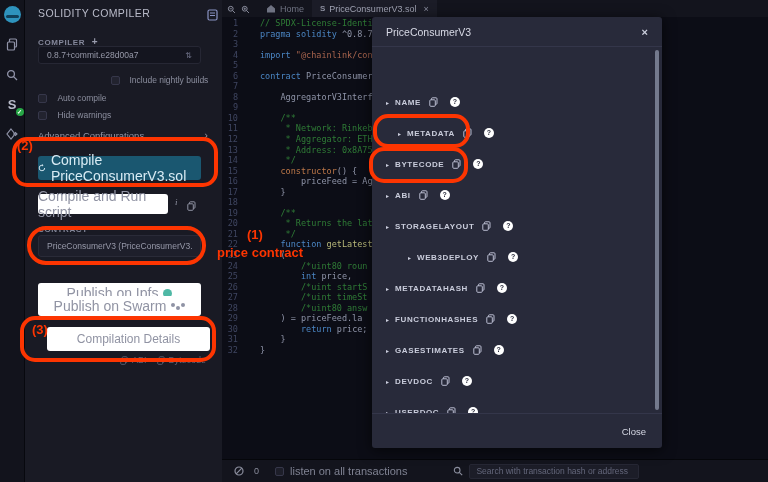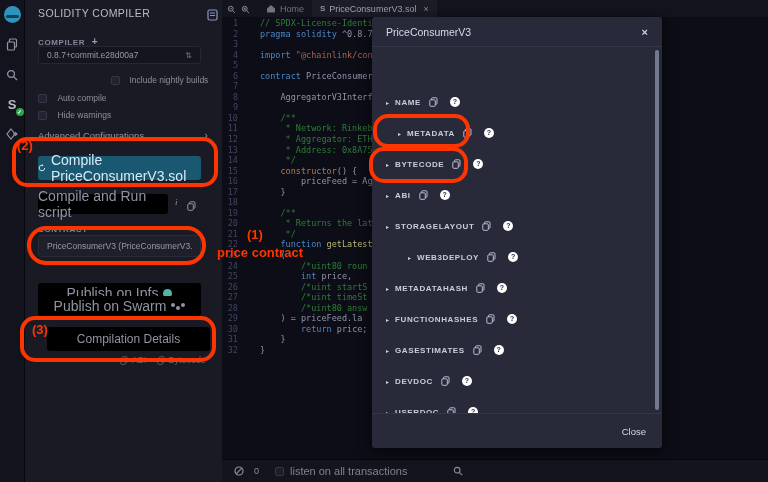--- a/index.html
+++ b/index.html
@@ -21,21 +21,21 @@
   .panel { position:absolute; left:25px; top:0; width:197px; height:482px; background:#191a24; }
   .p-abs { position:absolute; }
   .panel-title { font-size:10.5px; letter-spacing:.4px; color:#b9bbc9; font-weight:500; }
   .small-label { font-size:8px; letter-spacing:.6px; color:#84879a; font-weight:bold;text-align:center; }
   .sel { background:#14151f; border:1px solid #262734; border-radius:3px; color:#9799a9;
     font-size:8.5px; display:flex; align-items:center; padding:0 8px; }
   .sel .caret { margin-left:auto; color:#70738a; font-size:8px; }
   .cb { width:9px; height:9px; background:#22232f; border:1px solid #36374a; border-radius:2px; display:inline-block; }
   .cb-label { font-size:8.5px; color:#8b8e9e; }
   .btn { border-radius:3px; display:flex; align-items:center; justify-content:center; font-size:14px; cursor:pointer; }
-  .btn-dark { background:#000000; color:#9093a3; }
+  .btn-dark { background:#ffffff; color:#9093a3; }
   .btn-primary { background:#1a5770; color:#d8ebf4; }
   .link-row { font-size:9px; color:#5f6375; display:flex; align-items:center; gap:4px; }
   .ipfs-dot { width:9px; height:9px; border-radius:50%; background:#4fb8a5; display:inline-block; margin-left:5px; }
   .swarm-dots { display:inline-flex; margin-left:5px; gap:1px; }
   .swarm-dots i { width:4px; height:4px; border-radius:50%; background:#8f93a5; display:block; }
 
   
   .editor { position:absolute; left:222px; top:0; width:546px; height:482px; background:#0c0d16; }
   .tabbar { position:absolute; left:0; top:0; width:546px; height:17px; background:#13141d; display:flex; align-items:center; }
   .tab { height:17px; display:flex; align-items:center; gap:4px; padding:0 8px; font-size:9px; color:#6f7382; }
@@ -245,20 +245,21 @@
     </span>
     <span class="term-count" style="margin-left:10px;">0</span>
     <span class="cb" style="margin-left:16px; background:#1d1e29;"></span>
     <span class="term-label" style="margin-left:6px;">listen on all transactions</span>
     <span style="margin-left:46px;">
       <svg width="10" height="10" viewBox="0 0 12 12">
           <circle cx="5" cy="5" r="3.4" fill="none" stroke="#8b8e9e" stroke-width="1.3"></circle>
           <line x1="7.6" y1="7.6" x2="11" y2="11" stroke="#8b8e9e" stroke-width="1.3"></line>
         </svg>
     </span>
+    <input class="term-input" style="margin-left: 6px;" placeholder="Search with transaction hash or address">
   </div>
 
   <div class="modal">
     <div class="modal-head">
       <span class="modal-title">PriceConsumerV3</span>
       <span class="modal-x">×</span>
     </div>
     <div class="modal-body" id="modal-rows">
         <div class="modal-row" style="top: 48px;">
           <span class="arr">▸</span>

